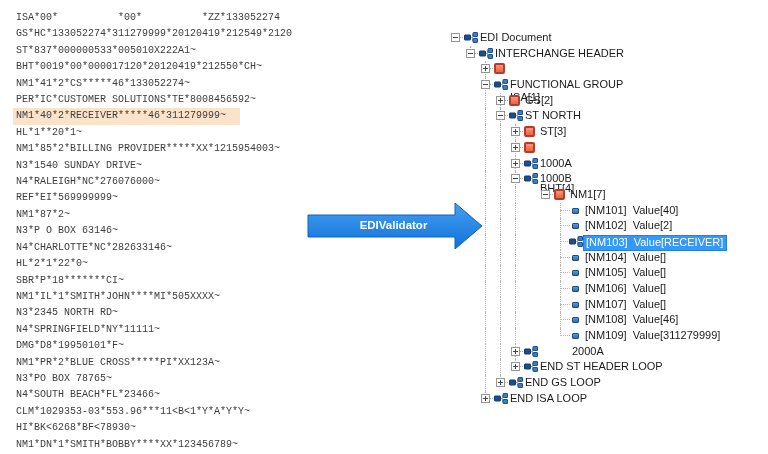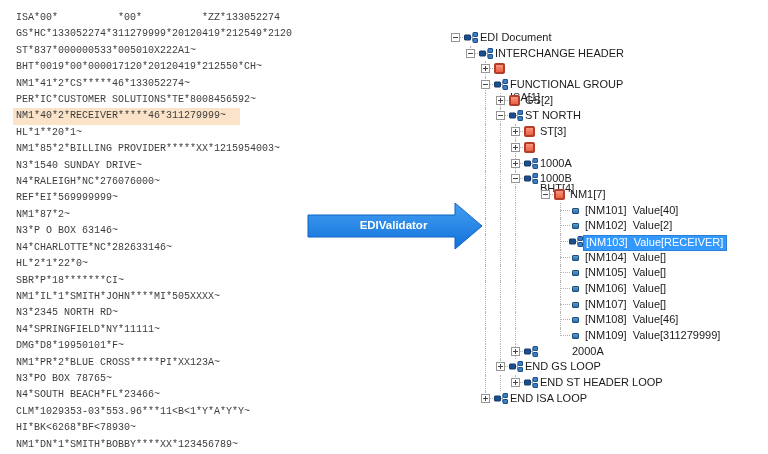--- a/index.html
+++ b/index.html
@@ -300,46 +300,46 @@
       <svg class="ic ic-loop" viewBox="0 0 14 11" width="14" height="11" style="left: 74px;">
     <path d="M6.5 5.5 H8.5 M8.5 2.5 V9 M8.5 2.5 H9.5 M8.5 8.5 H9.5" stroke="#9aa7b5" stroke-width="1" fill="none"></path>
     <rect x="0.5" y="3" width="6" height="5" rx="0.5" fill="#1c4e8e" stroke="#143a6b"></rect>
     <rect x="9" y="0.5" width="4.5" height="4" rx="0.5" fill="#3d7fc1" stroke="#1c4e8e"></rect>
     <rect x="9" y="6.5" width="4.5" height="4" rx="0.5" fill="#3d7fc1" stroke="#1c4e8e"></rect>
   </svg>
       <span class="lbl" style="left: 90px; margin-left: 32px;">2000A</span>
     </div>
     <div class="tree-row">
       <span class="gv" style="left: 35px;"></span>
+      <span class="gv" style="left: 50px;"></span>
+      <span class="gv half" style="left: 65px;"></span>
+      <span class="gs" style="left: 65px;"></span>
+      <span class="exp plus" style="left: 61px;"></span>
+      <svg class="ic ic-loop" viewBox="0 0 14 11" width="14" height="11" style="left: 74px;">
+    <path d="M6.5 5.5 H8.5 M8.5 2.5 V9 M8.5 2.5 H9.5 M8.5 8.5 H9.5" stroke="#9aa7b5" stroke-width="1" fill="none"></path>
+    <rect x="0.5" y="3" width="6" height="5" rx="0.5" fill="#1c4e8e" stroke="#143a6b"></rect>
+    <rect x="9" y="0.5" width="4.5" height="4" rx="0.5" fill="#3d7fc1" stroke="#1c4e8e"></rect>
+    <rect x="9" y="6.5" width="4.5" height="4" rx="0.5" fill="#3d7fc1" stroke="#1c4e8e"></rect>
+  </svg>
+      <span class="lbl" style="left: 90px;">END ST HEADER LOOP</span>
+    </div>
+    <div class="tree-row">
+      <span class="gv" style="left: 35px;"></span>
       <span class="gv half" style="left: 50px;"></span>
       <span class="gs" style="left: 50px;"></span>
       <span class="exp plus" style="left: 46px;"></span>
       <svg class="ic ic-loop" viewBox="0 0 14 11" width="14" height="11" style="left: 59px;">
     <path d="M6.5 5.5 H8.5 M8.5 2.5 V9 M8.5 2.5 H9.5 M8.5 8.5 H9.5" stroke="#9aa7b5" stroke-width="1" fill="none"></path>
     <rect x="0.5" y="3" width="6" height="5" rx="0.5" fill="#1c4e8e" stroke="#143a6b"></rect>
     <rect x="9" y="0.5" width="4.5" height="4" rx="0.5" fill="#3d7fc1" stroke="#1c4e8e"></rect>
     <rect x="9" y="6.5" width="4.5" height="4" rx="0.5" fill="#3d7fc1" stroke="#1c4e8e"></rect>
   </svg>
       <span class="lbl" style="left: 75px;">END GS LOOP</span>
     </div>
     <div class="tree-row">
-      <span class="gv" style="left: 35px;"></span>
-      <span class="gv" style="left: 50px;"></span>
-      <span class="gv half" style="left: 65px;"></span>
-      <span class="gs" style="left: 65px;"></span>
-      <span class="exp plus" style="left: 61px;"></span>
-      <svg class="ic ic-loop" viewBox="0 0 14 11" width="14" height="11" style="left: 74px;">
-    <path d="M6.5 5.5 H8.5 M8.5 2.5 V9 M8.5 2.5 H9.5 M8.5 8.5 H9.5" stroke="#9aa7b5" stroke-width="1" fill="none"></path>
-    <rect x="0.5" y="3" width="6" height="5" rx="0.5" fill="#1c4e8e" stroke="#143a6b"></rect>
-    <rect x="9" y="0.5" width="4.5" height="4" rx="0.5" fill="#3d7fc1" stroke="#1c4e8e"></rect>
-    <rect x="9" y="6.5" width="4.5" height="4" rx="0.5" fill="#3d7fc1" stroke="#1c4e8e"></rect>
-  </svg>
-      <span class="lbl" style="left: 90px;">END ST HEADER LOOP</span>
-    </div>
-    <div class="tree-row">
       <span class="gv half" style="left: 35px;"></span>
       <span class="gs" style="left: 35px;"></span>
       <span class="exp plus" style="left: 31px;"></span>
       <svg class="ic ic-loop" viewBox="0 0 14 11" width="14" height="11" style="left: 44px;">
     <path d="M6.5 5.5 H8.5 M8.5 2.5 V9 M8.5 2.5 H9.5 M8.5 8.5 H9.5" stroke="#9aa7b5" stroke-width="1" fill="none"></path>
     <rect x="0.5" y="3" width="6" height="5" rx="0.5" fill="#1c4e8e" stroke="#143a6b"></rect>
     <rect x="9" y="0.5" width="4.5" height="4" rx="0.5" fill="#3d7fc1" stroke="#1c4e8e"></rect>
     <rect x="9" y="6.5" width="4.5" height="4" rx="0.5" fill="#3d7fc1" stroke="#1c4e8e"></rect>
   </svg>
       <span class="lbl" style="left: 60px;">END ISA LOOP</span>

